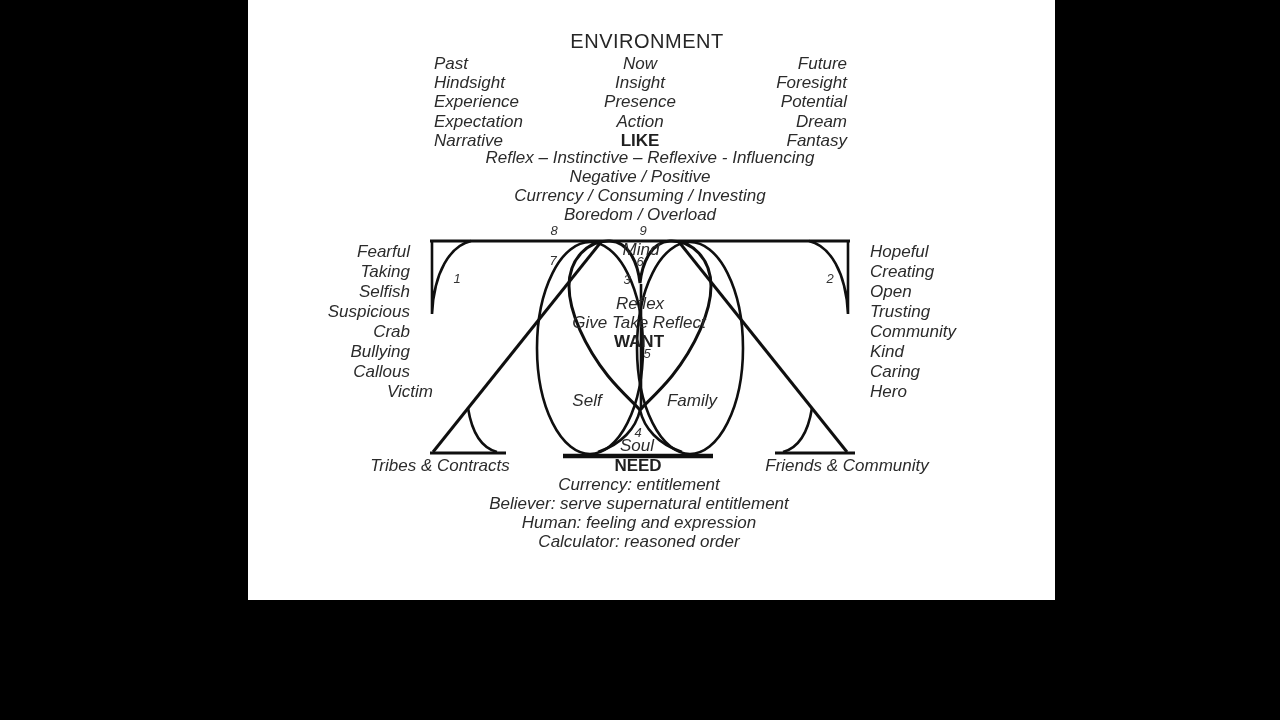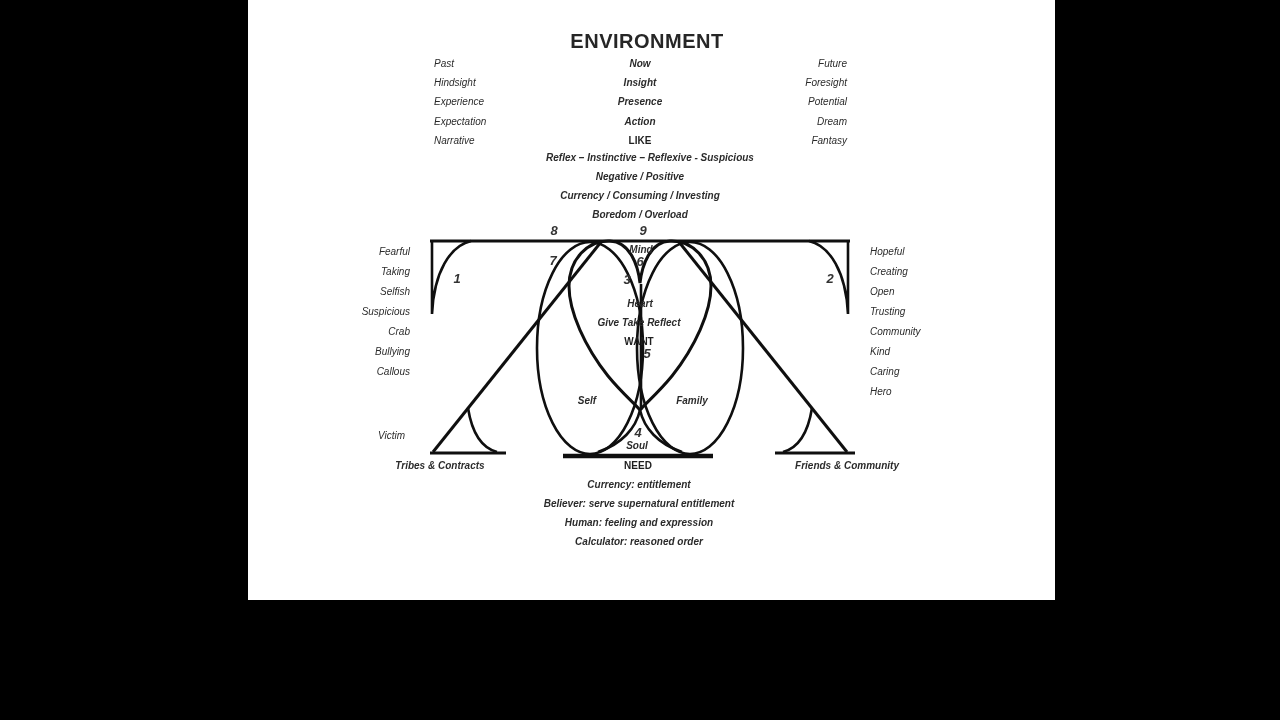--- a/index.html
+++ b/index.html
@@ -1,22 +1,22 @@
 <!DOCTYPE html>
 <html><head>
 <meta charset="utf-8">
 <style>
   html,body{margin:0;padding:0;}
   body{width:1280px;height:720px;background:#000;position:relative;overflow:hidden;
        font-family:"Liberation Sans",sans-serif;}
   #canvas{position:absolute;left:248px;top:0;width:807px;height:600px;background:#fff;}
   #geom{position:absolute;left:0;top:0;}
   .t{position:absolute;font-family:"Liberation Sans",sans-serif;color:#2b2b2b;
-     font-size:10px;font-style:italic;white-space:nowrap;line-height:18px;}
-  .c{transform:translateX(-50%);font-weight:bold;}
+     font-size:17px;font-style:italic;white-space:nowrap;line-height:18px;}
+  .c{transform:translateX(-50%);}
   .b{font-weight:bold;font-style:normal;color:#1f1f1f;}
   .num{font-size:13px;color:#333;}
   .ttl{font-style:normal;font-size:20px;letter-spacing:0.5px;color:#262626;}
   .ra{text-align:right;}
 </style>
 </head>
 <body>
 
 <div id="canvas">
 
@@ -55,33 +55,33 @@
   <div class="t c" style="left:392px;top:93px;">Presence</div>
   <div class="t c" style="left:392px;top:113px;">Action</div>
   <div class="t c b" style="left:392px;top:132px;">LIKE</div>
 
   <div class="t ra" style="right:208px;top:55px;">Future</div>
   <div class="t ra" style="right:208px;top:74px;">Foresight</div>
   <div class="t ra" style="right:208px;top:93px;">Potential</div>
   <div class="t ra" style="right:208px;top:113px;">Dream</div>
   <div class="t ra" style="right:208px;top:132px;">Fantasy</div>
 
-  <div class="t c" style="left:402px;top:149px;">Reflex – Instinctive – Reflexive - Suspicious</div>
+  <div class="t c" style="left:402px;top:149px;">Reflex – Instinctive – Reflexive - Influencing</div>
   <div class="t c" style="left:392px;top:168px;">Negative / Positive</div>
   <div class="t c" style="left:392px;top:187px;">Currency / Consuming / Investing</div>
   <div class="t c" style="left:392px;top:206px;">Boredom / Overload</div>
 
   <div class="t ra" style="right:645px;top:243px;">Fearful</div>
   <div class="t ra" style="right:645px;top:263px;">Taking</div>
   <div class="t ra" style="right:645px;top:283px;">Selfish</div>
   <div class="t ra" style="right:645px;top:303px;font-style:italic;">Suspicious</div>
   <div class="t ra" style="right:645px;top:323px;">Crab</div>
   <div class="t ra" style="right:645px;top:343px;">Bullying</div>
   <div class="t ra" style="right:645px;top:363px;">Callous</div>
-  <div class="t ra" style="right:650px;top:383px;margin-top:44px;">Victim</div>
+  <div class="t ra" style="right:622px;top:383px;">Victim</div>
 
   <div class="t" style="left:622px;top:243px;">Hopeful</div>
   <div class="t" style="left:622px;top:263px;">Creating</div>
   <div class="t" style="left:622px;top:283px;">Open</div>
   <div class="t" style="left:622px;top:303px;">Trusting</div>
   <div class="t" style="left:622px;top:323px;">Community</div>
   <div class="t" style="left:622px;top:343px;">Kind</div>
   <div class="t" style="left:622px;top:363px;">Caring</div>
   <div class="t" style="left:622px;top:383px;">Hero</div>
 
@@ -89,21 +89,21 @@
   <div class="t c num" style="left:395px;top:222px;">9</div>
   <div class="t c num" style="left:305px;top:252px;">7</div>
   <div class="t c num" style="left:392px;top:253px;">6</div>
   <div class="t c num" style="left:379px;top:271px;">3</div>
   <div class="t c num" style="left:209px;top:270px;">1</div>
   <div class="t c num" style="left:582px;top:270px;">2</div>
   <div class="t c num" style="left:399px;top:345px;">5</div>
   <div class="t c num" style="left:390px;top:424px;">4</div>
 
   <div class="t c" style="left:393px;top:241px;">Mind</div>
-  <div class="t c" style="left:392px;top:295px;">Heart</div>
+  <div class="t c" style="left:392px;top:295px;">Reflex</div>
   <div class="t c" style="left:391px;top:314px;">Give Take Reflect</div>
   <div class="t c b" style="left:391px;top:333px;">WANT</div>
   <div class="t c" style="left:339px;top:392px;">Self</div>
   <div class="t c" style="left:444px;top:392px;">Family</div>
   <div class="t c" style="left:389px;top:437px;">Soul</div>
   <div class="t c b" style="left:390px;top:457px;text-align:center;">NEED</div>
   <div class="t c" style="left:192px;top:457px;">Tribes &amp; Contracts</div>
   <div class="t c" style="left:599px;top:457px;">Friends &amp; Community</div>
 
   <div class="t c" style="left:391px;top:476px;">Currency: entitlement</div>

